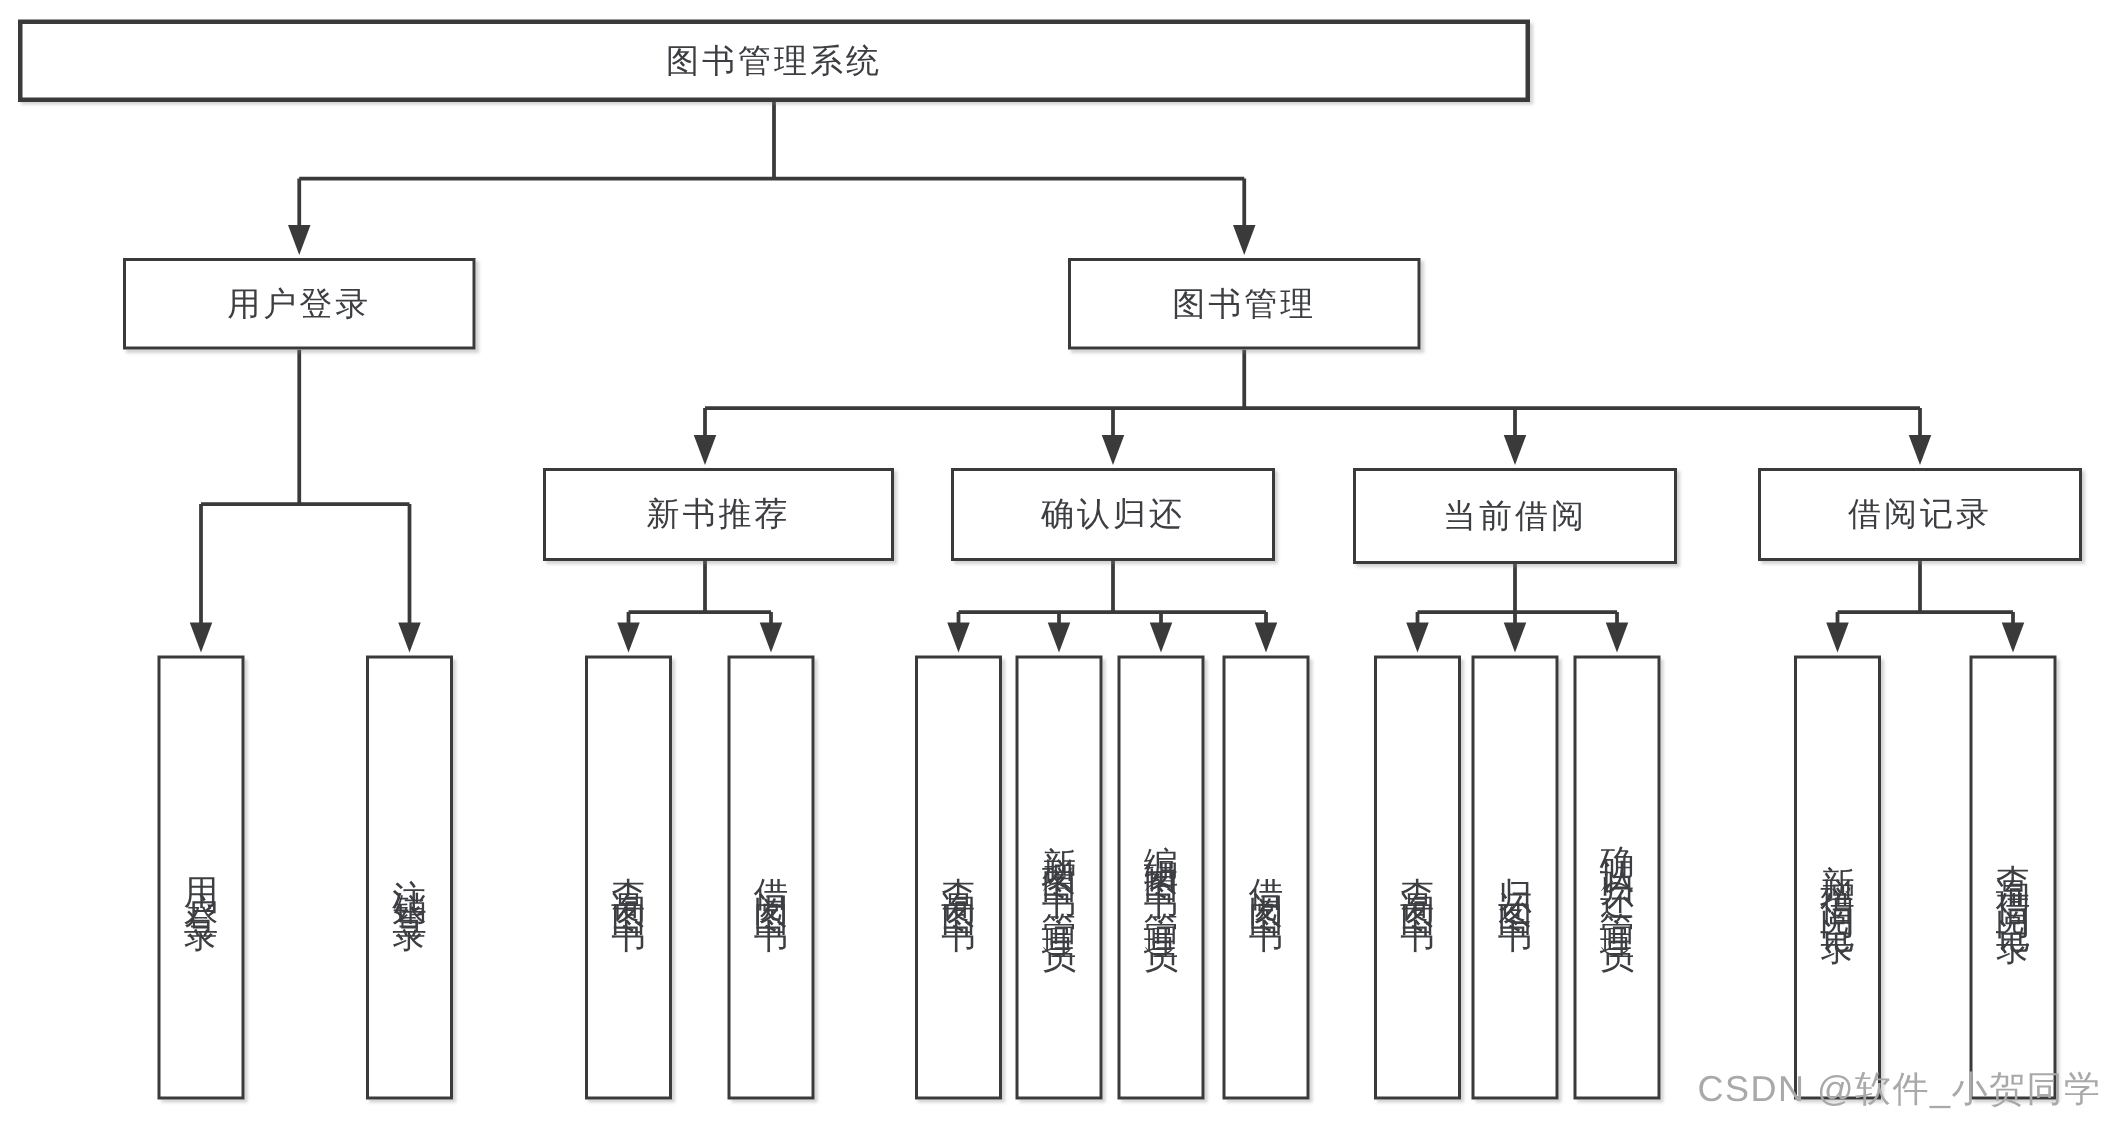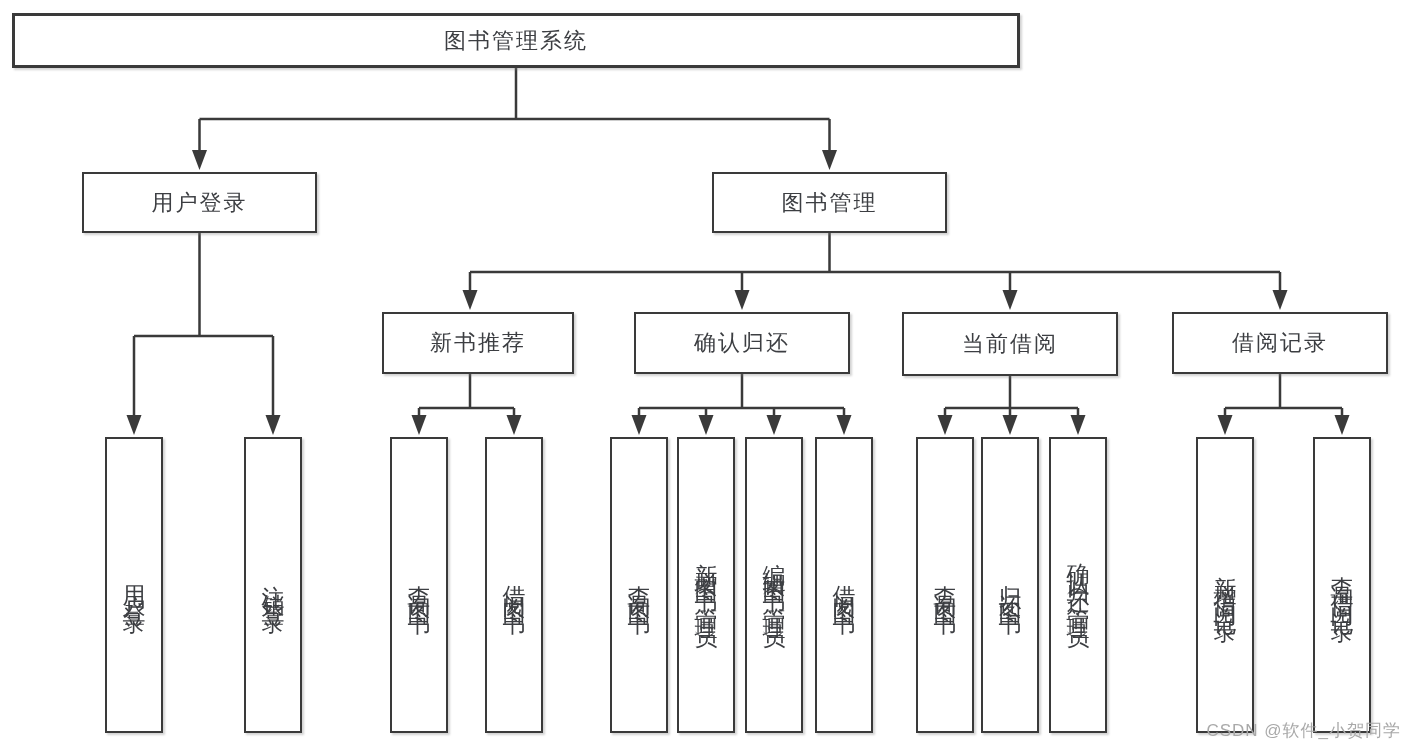--- a/index.html
+++ b/index.html
@@ -16,21 +16,21 @@
     box-shadow:2px 2px 2px rgba(130,130,130,0.35);
   }
   .node.root { border-width:3px; }
   .hlabel { font-size:22px; letter-spacing:2px; white-space:nowrap; }
   .leaf span.vlabel {
     writing-mode:vertical-rl; text-orientation:mixed;
     font-size:23px; letter-spacing:9px; line-height:1; white-space:nowrap;
   }
   .watermark {
     position:absolute; right:4px; bottom:5px; z-index:3;
-    font-size:17px; color:#a9a9a9; letter-spacing:1px; white-space:nowrap;
+    font-size:24px; color:#a9a9a9; letter-spacing:1px; white-space:nowrap;
   }
 </style>
 </head>
 <body>
 
 <div class="stage">
 
   <svg class="connectors" width="1405" height="747" viewBox="0 0 1405 747">
     <path fill="none" stroke="#3a3a3a" stroke-width="2.5" d="
       M516,68 V119 M199.5,119 H829.5 M199.5,119 V153 M829.5,119 V153
@@ -67,21 +67,21 @@
     <span class="hlabel">图书管理系统</span>
   </div>
 
   <div class="node" style="left:82px;top:172px;width:235px;height:61px;">
     <span class="hlabel">用户登录</span>
   </div>
   <div class="node" style="left:712px;top:172px;width:235px;height:61px;">
     <span class="hlabel">图书管理</span>
   </div>
 
-  <div class="node" style="left:382px;top:312px;width:192px;height:62px;">
+  <div class="node" style="left:362px;top:312px;width:234px;height:62px;">
     <span class="hlabel">新书推荐</span>
   </div>
   <div class="node" style="left:634px;top:312px;width:216px;height:62px;">
     <span class="hlabel">确认归还</span>
   </div>
   <div class="node" style="left:902px;top:312px;width:216px;height:64px;">
     <span class="hlabel">当前借阅</span>
   </div>
   <div class="node" style="left:1172px;top:312px;width:216px;height:62px;">
     <span class="hlabel">借阅记录</span>

